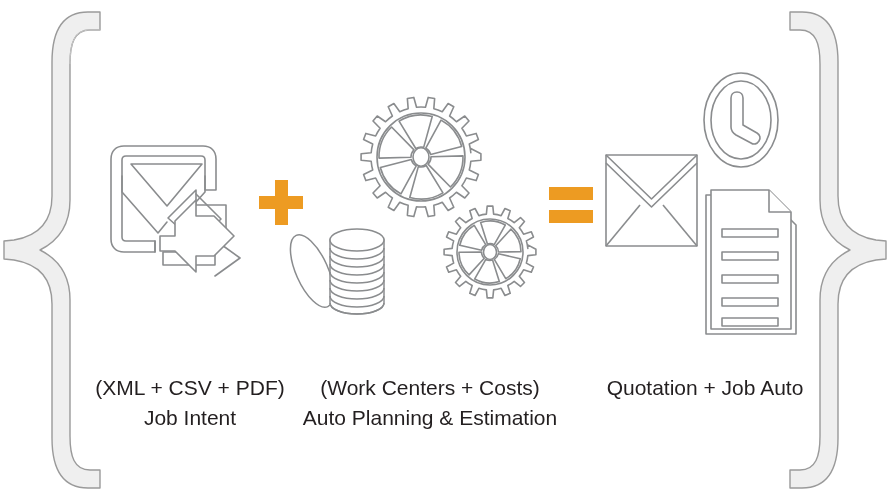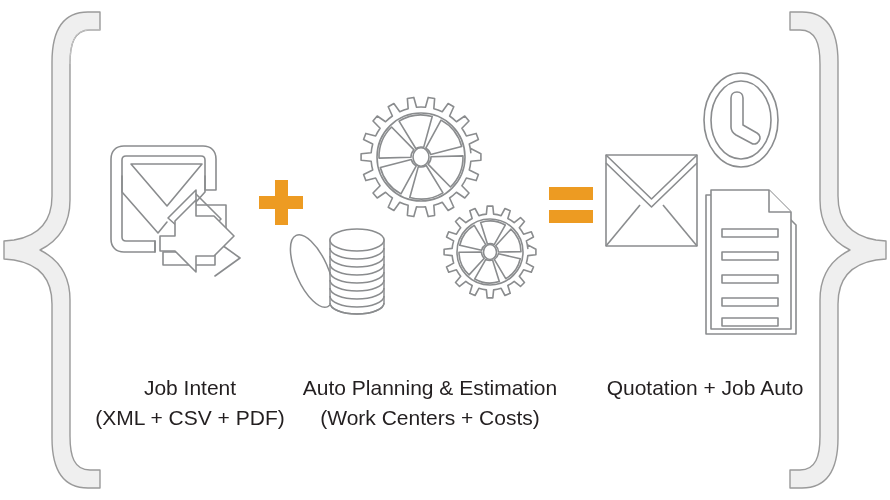--- a/index.html
+++ b/index.html
@@ -211,24 +211,24 @@
         <rect x="722" y="275" width="56" height="8"></rect>
         <rect x="722" y="298" width="56" height="8"></rect>
         <rect x="722" y="318" width="56" height="8"></rect>
       </g>
     </g>
 
   </svg>
 </div>
 
 <div class="lbl" id="label-left">
+  <div>(XML + CSV + PDF)</div>
   <div>Job Intent</div>
-  <div>(XML + CSV + PDF)</div>
 </div>
 
 <div class="lbl" id="label-mid">
+  <div>(Work Centers + Costs)</div>
   <div>Auto Planning &amp; Estimation</div>
-  <div>(Work Centers + Costs)</div>
 </div>
 
 <div class="lbl" id="label-right">
   <div>Quotation + Job Auto</div>
 </div>
 
 </body></html>

